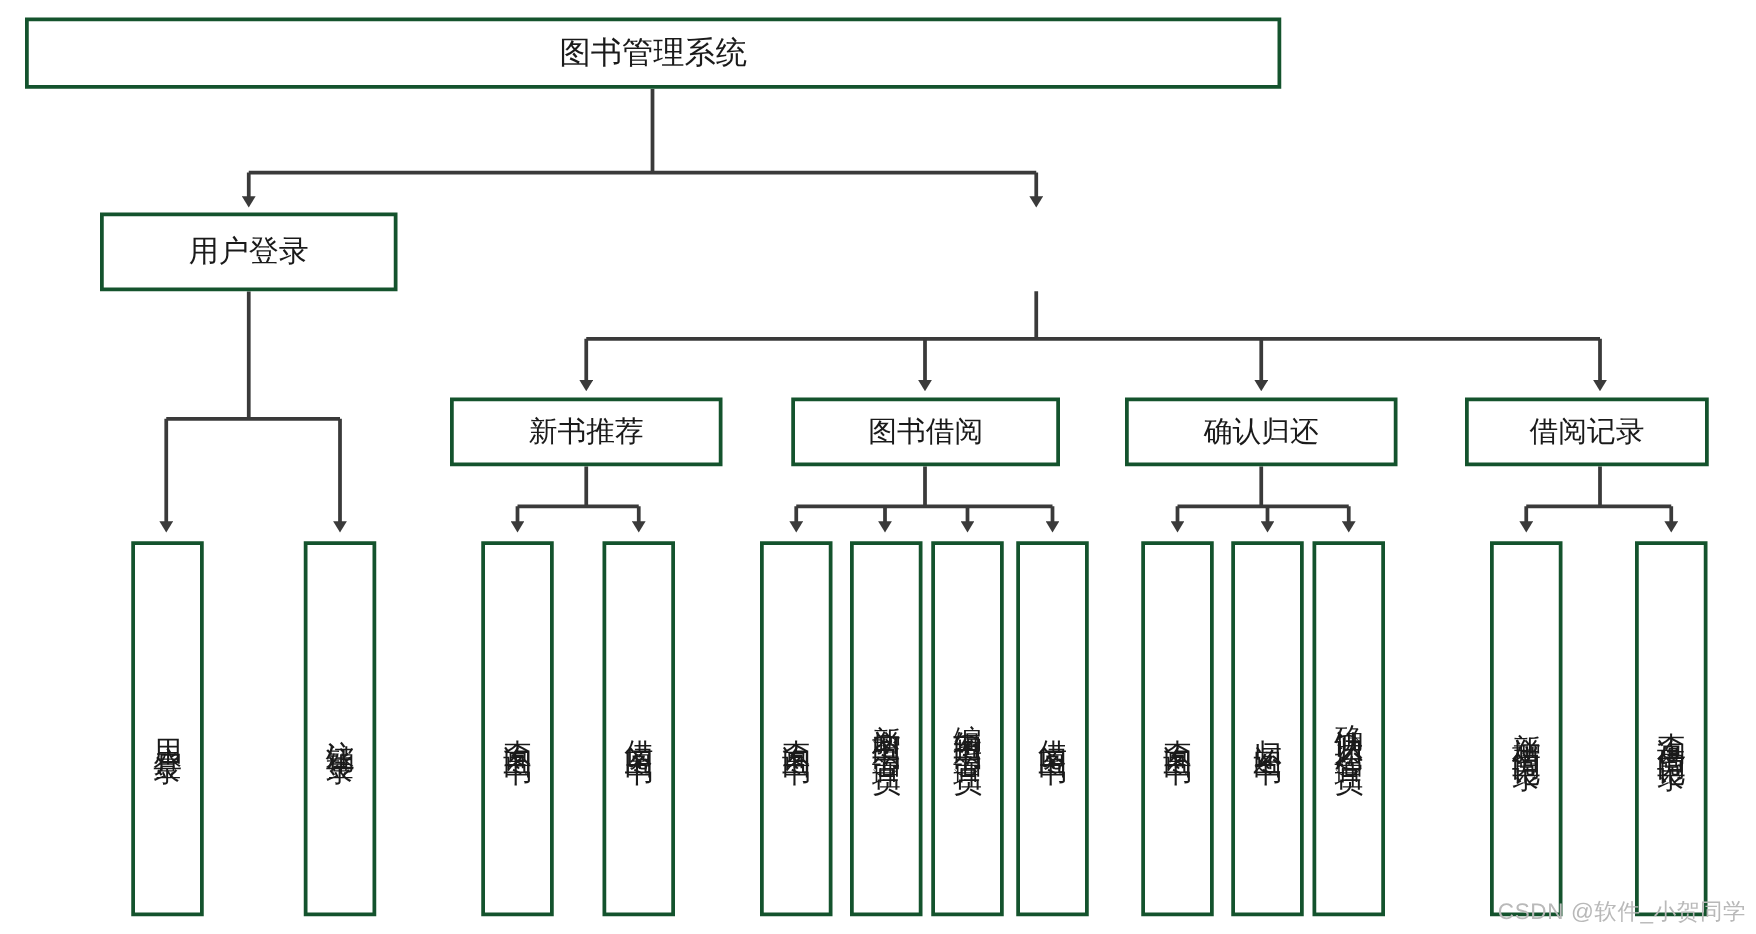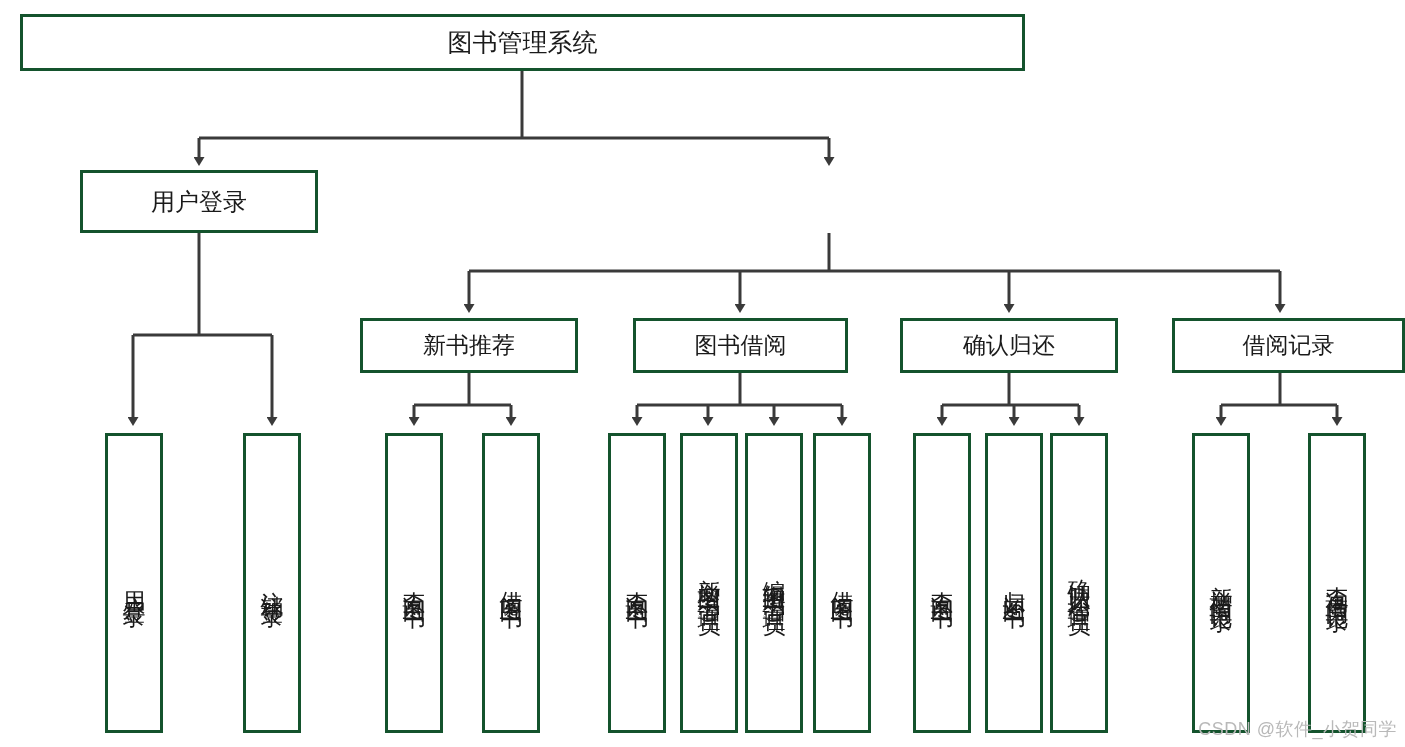--- a/index.html
+++ b/index.html
@@ -141,21 +141,21 @@
   </div>
 
   <div class="node level2" style="left:633px; top:318px; width:215px; height:55px;">
     <span class="hlabel">图书借阅</span>
   </div>
 
   <div class="node level2" style="left:900px; top:318px; width:218px; height:55px;">
     <span class="hlabel">确认归还</span>
   </div>
 
-  <div class="node level2" style="left:1172px; top:318px; width:233px; height:55px;">
+  <div class="node level2" style="left:1172px; top:318px; width:195px; height:55px;">
     <span class="hlabel">借阅记录</span>
   </div>
 
   <div class="node leaf" style="left:105px; top:433px; width:58px; height:300px;">
     <span class="vlabel">用户登录</span>
   </div>
 
   <div class="node leaf" style="left:243px; top:433px; width:58px; height:300px;">
     <span class="vlabel">注销登录</span>
   </div>

